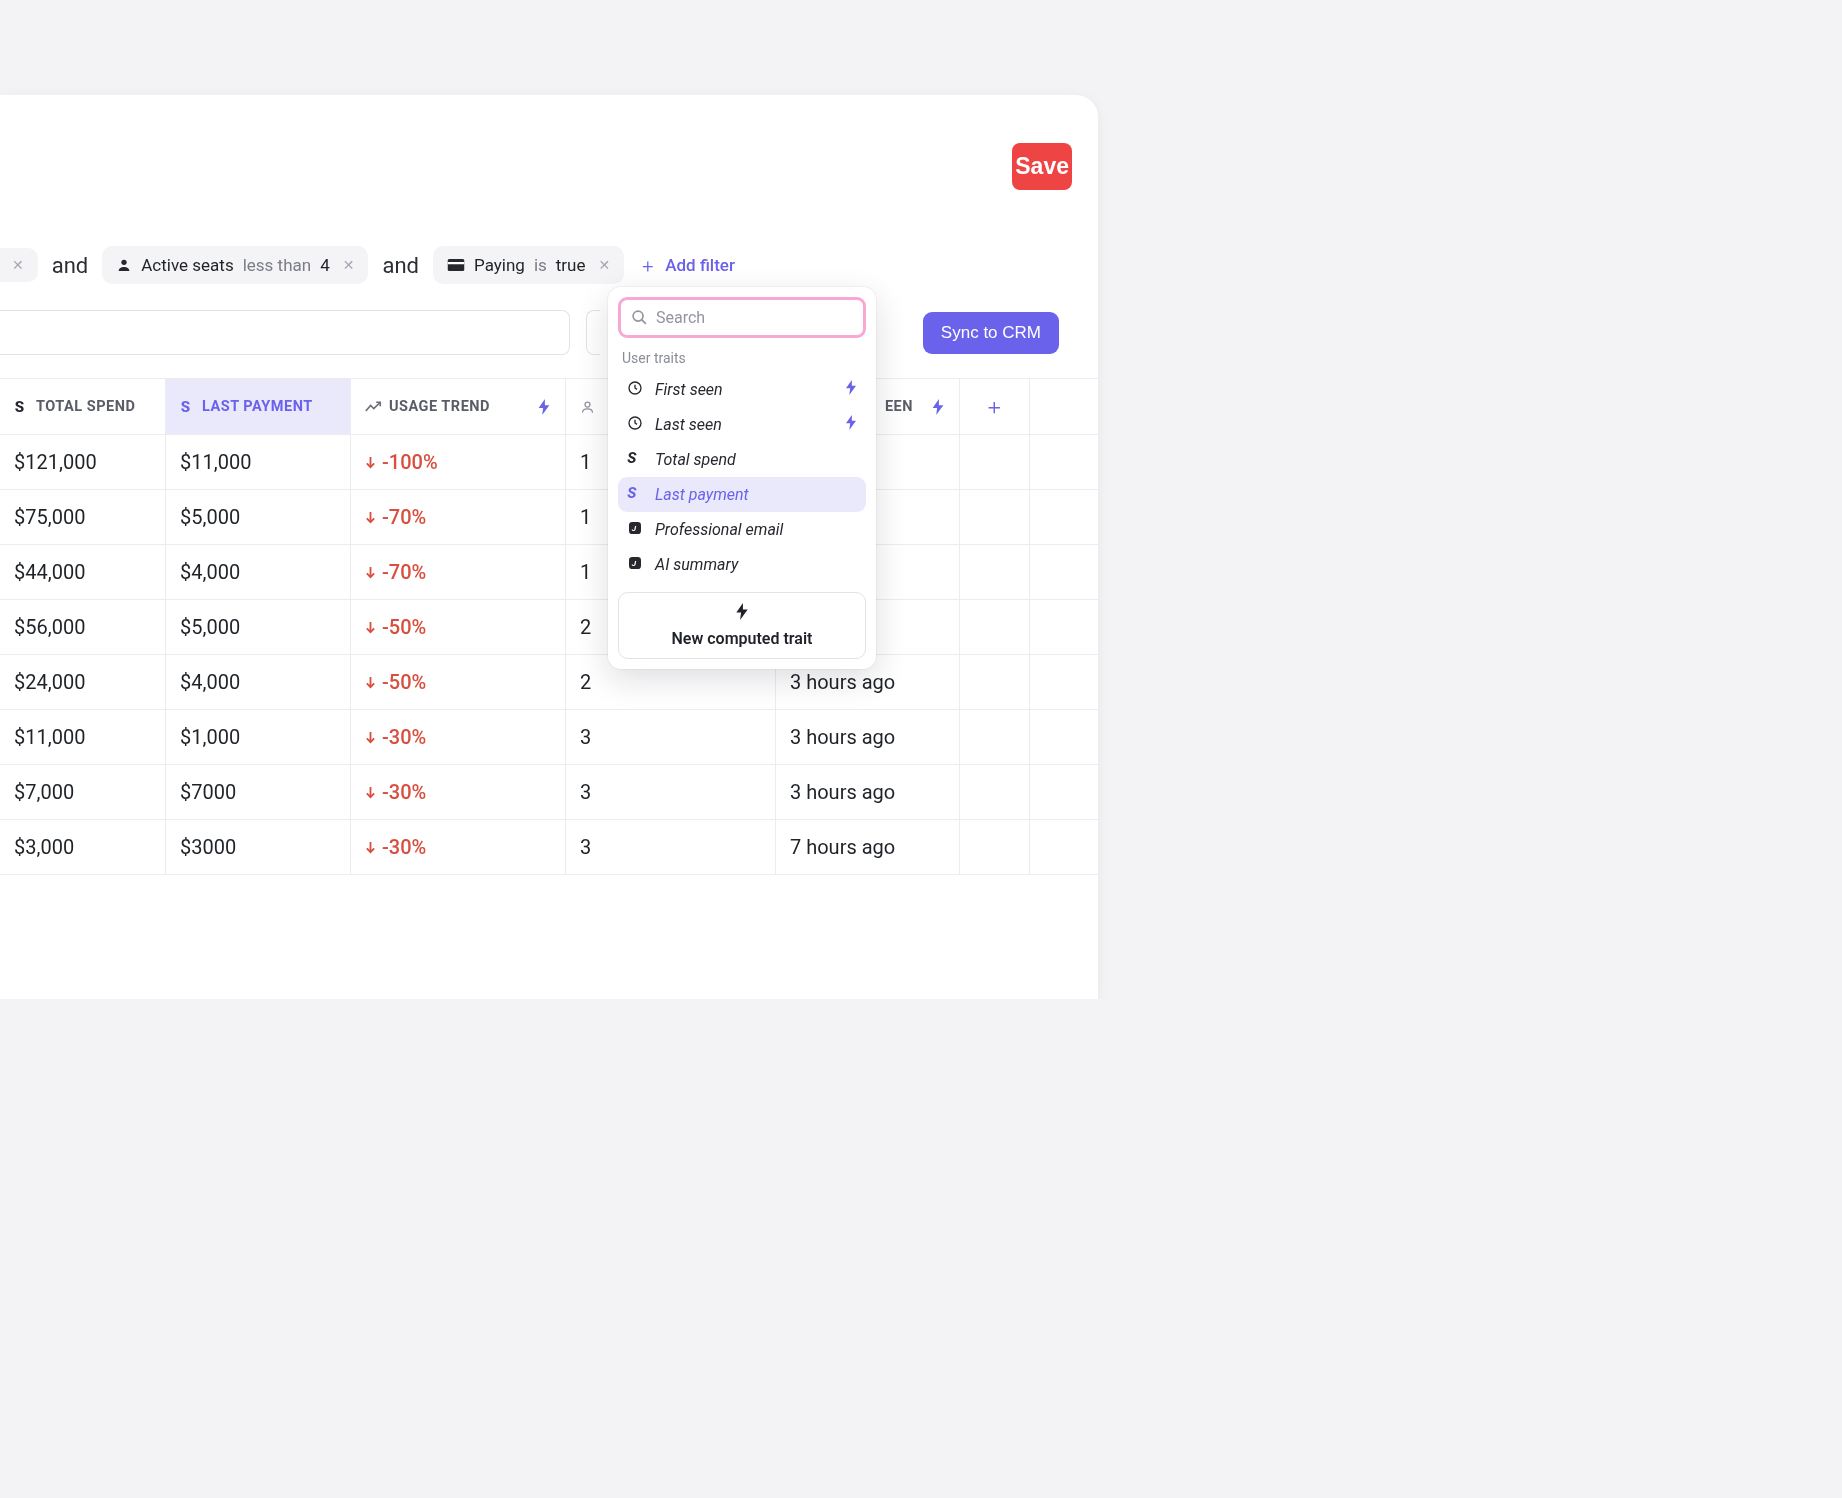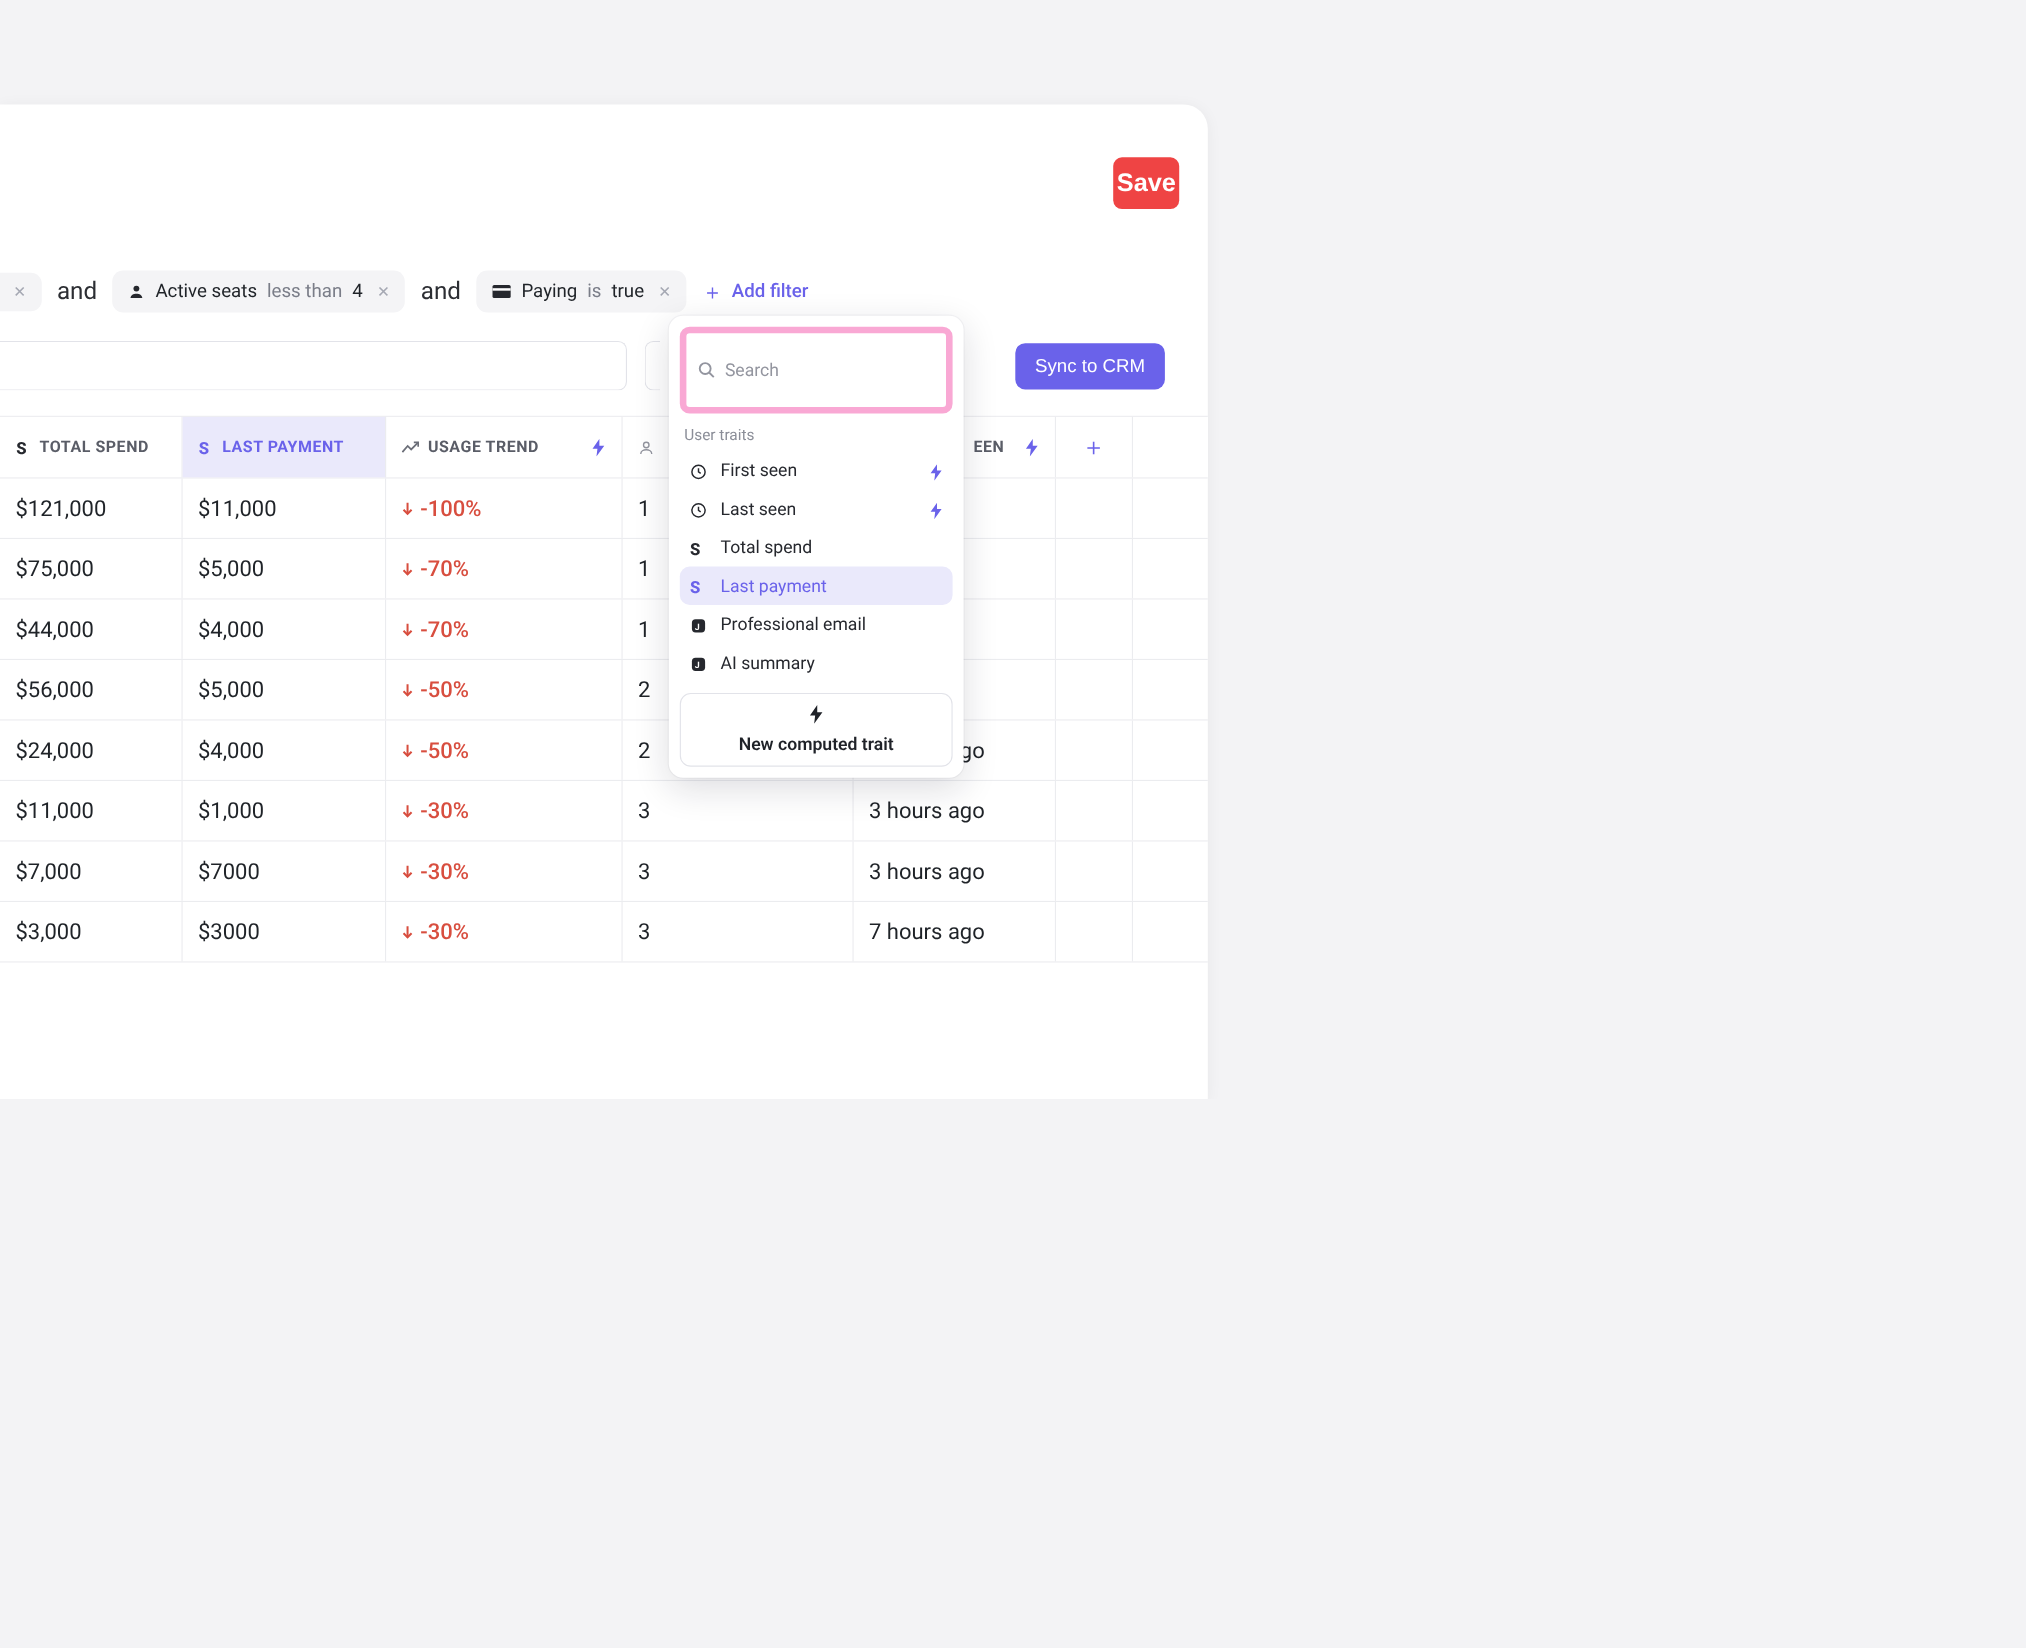--- a/index.html
+++ b/index.html
@@ -138,35 +138,36 @@
     top:192px; left:608px;
     width:268px;
     background:#ffffff;
     border-radius:13px;
     box-shadow:0 10px 32px rgba(20,22,40,0.14), 0 0 0 1px rgba(20,22,40,0.04);
     padding:10px;
     z-index:30;
   }
   .popover .search {
     display:flex; align-items:center; gap:8px;
-    border:6px solid #f9a8d4;
+    border:3px solid #f9a8d4;
     border-radius:9px;
-    padding:24px 10px;
+    padding:8px 10px;
     color:#93959f;
     font-size:16px;
   }
   .popover .section {
     font-size:14px; color:#8b8e98; margin:12px 4px 6px;
   }
   .menu-item {
-    display:flex; align-items:flex-end; gap:10px;
+    display:flex; align-items:flex-start; gap:10px;
     padding:8px 9px;
     border-radius:9px;
     font-size:16px; color:#26282e;
     cursor:pointer;
+    font-style:italic;
   }
   .menu-item .mi-bolt { margin-left:auto; color:#6a62ea; }
   .menu-item.selected { background:#eae9fb; color:#6a62ea; }
   .menu-item.selected .mi-icon { color:#6a62ea; }
   .menu-item .mi-icon { color:#3c3e46; display:inline-flex; width:18px; }
   .new-trait-btn {
     margin-top:10px;
     border:1px solid #e2e3e9;
     border-radius:10px;
     padding:10px 12px;

